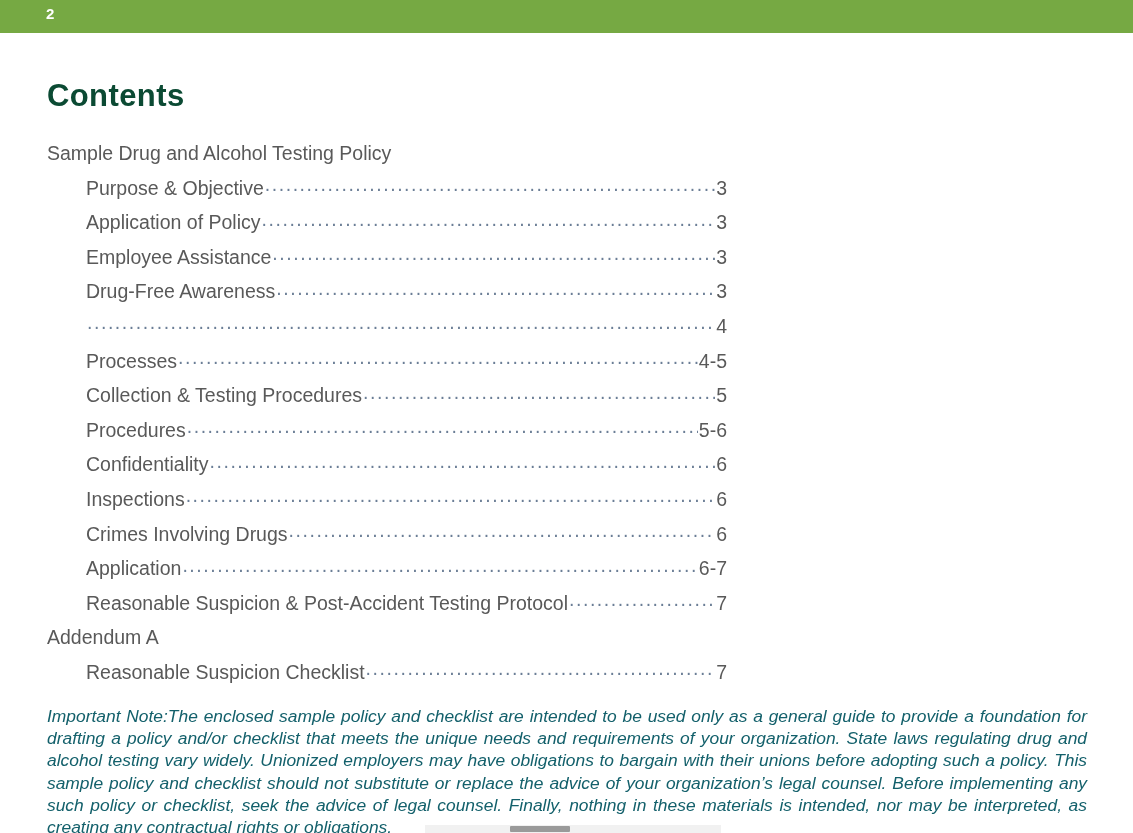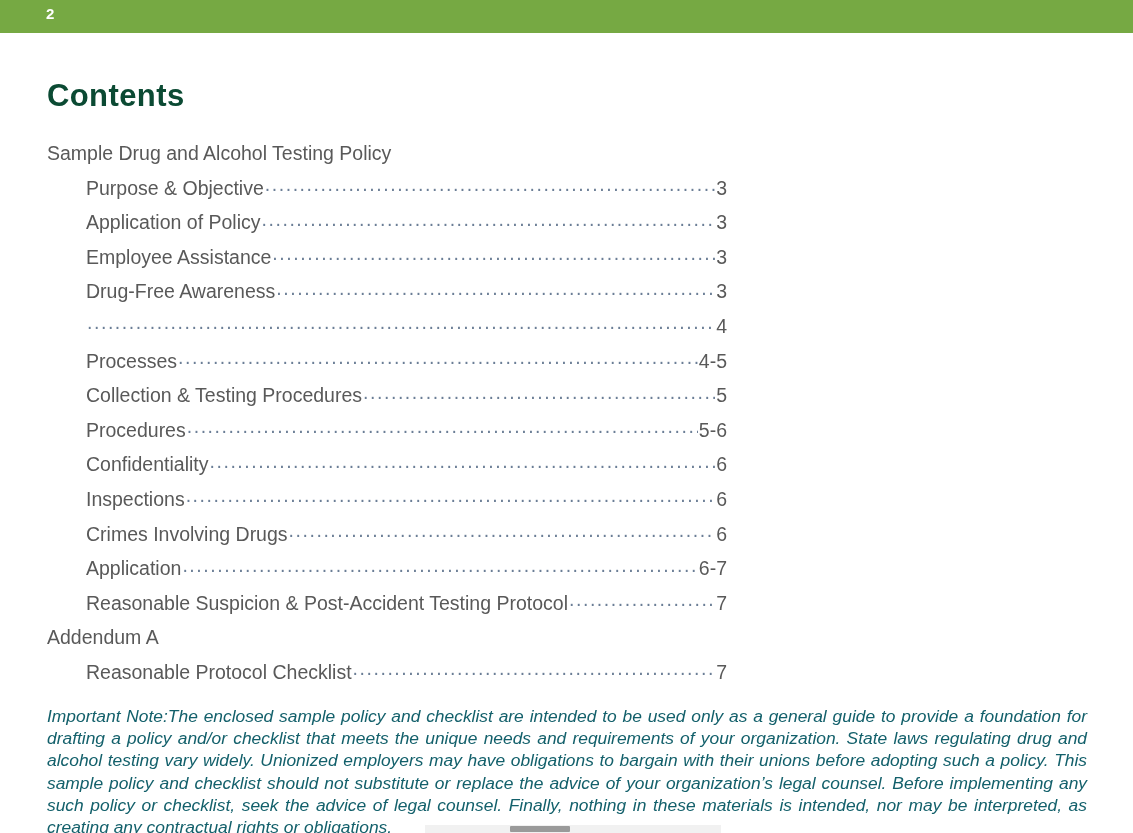--- a/index.html
+++ b/index.html
@@ -223,21 +223,21 @@
       <div class="toc-row entry">
         <span class="toc-label">Reasonable Suspicion &amp; Post-Accident Testing Protocol</span>
         <span class="toc-leader"></span>
         <span class="toc-page">7</span>
       </div>
       <div class="toc-row section">
         <span class="toc-label">Addendum A</span>
         <span class="toc-leader"></span>
       </div>
       <div class="toc-row entry">
-        <span class="toc-label">Reasonable Protocol Checklist</span>
+        <span class="toc-label">Reasonable Suspicion Checklist</span>
         <span class="toc-leader"></span>
         <span class="toc-page">7</span>
       </div>
     </div>
 
   <div class="note">
     <span class="note-lead">Important Note:</span><span>The enclosed sample policy and checklist are intended to be used only as a general guide to provide a foundation for drafting a policy and/or checklist that meets the unique needs and requirements of your organization.  State laws regulating drug and alcohol testing vary widely.  Unionized employers may have obligations to bargain with their unions before adopting such a policy. This sample policy and checklist should not substitute or replace the advice of your organization’s legal counsel. Before implementing any such policy or checklist, seek the advice of legal counsel.  Finally, nothing in these materials is intended, nor may be interpreted, as creating any contractual rights or obligations.</span>
   </div>
 
 </div>

